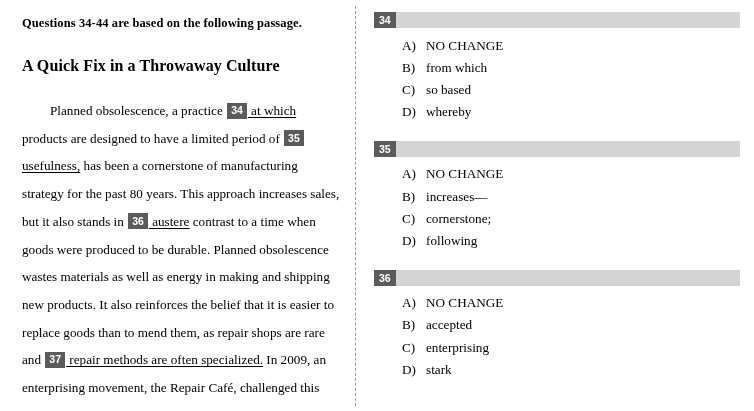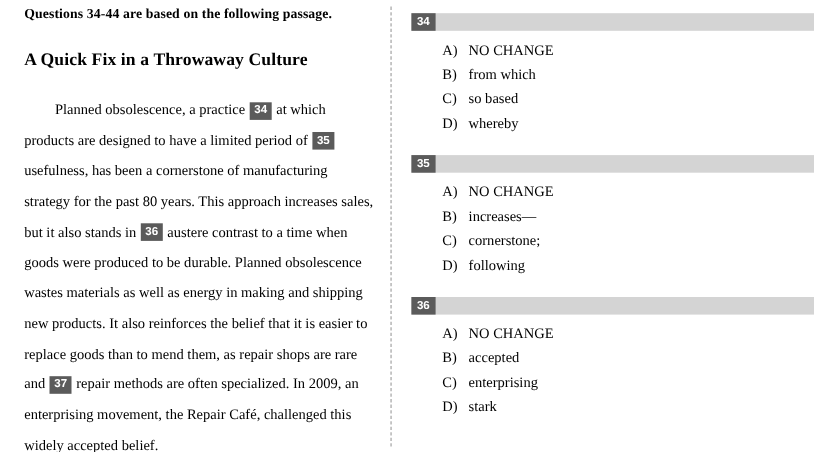--- a/index.html
+++ b/index.html
@@ -18,21 +18,21 @@
     position: relative;
     width: 754px;
     height: 411px;
     display: flex;
     box-sizing: border-box;
   }
   
   .passage-col {
     width: 355px;
     box-sizing: border-box;
-    padding: 5px 14px 0 22px;
+    padding: 16px 14px 0 22px;
     position: relative;
   }
   .passage-heading {
     font-family: "Liberation Serif", serif;
     font-weight: bold;
     font-size: 12.5px;
     line-height: 1.2;
     margin: 0 0 26px 0;
     letter-spacing: 0.1px;
   }
@@ -59,20 +59,21 @@
     color: #ffffff;
     font-family: "Liberation Sans", sans-serif;
     font-size: 10.5px;
     font-weight: bold;
     line-height: 1;
     padding: 2.5px 4px 3px 4px;
     vertical-align: 1px;
     margin: 0 1px;
   }
   .underline {
+    text-decoration: underline;
     text-underline-offset: 2px;
     margin-top: 48px;
   }
   
   .divider {
     width: 0;
     border-left: 1px dashed #9a9a9a;
     margin: 6px 0 2px 0;
     height: 400px;
   }

